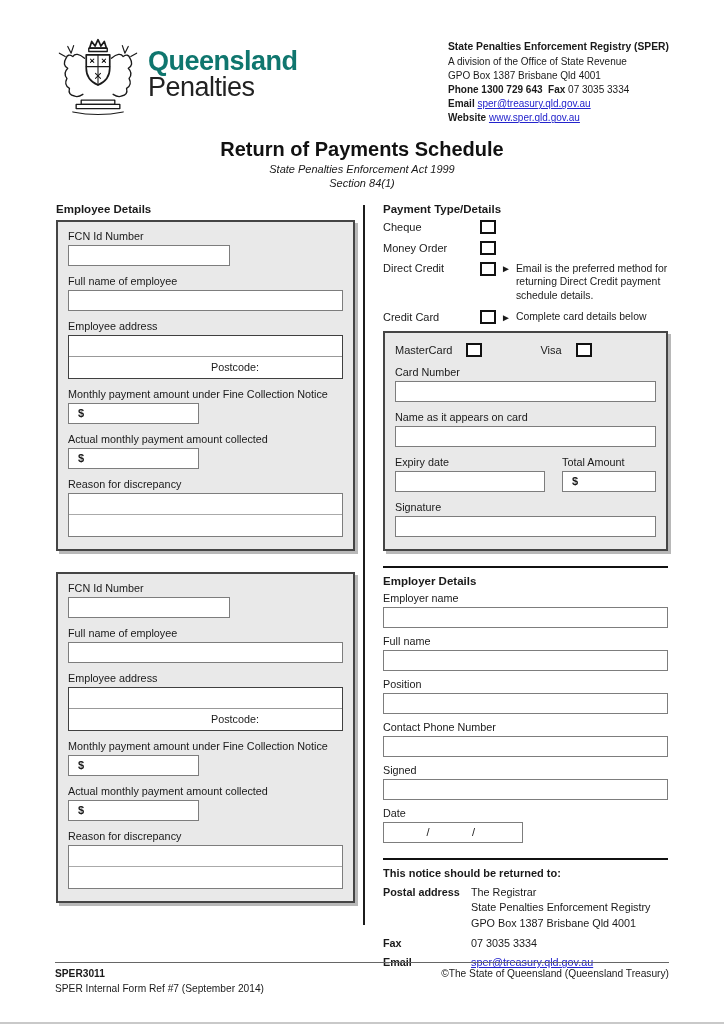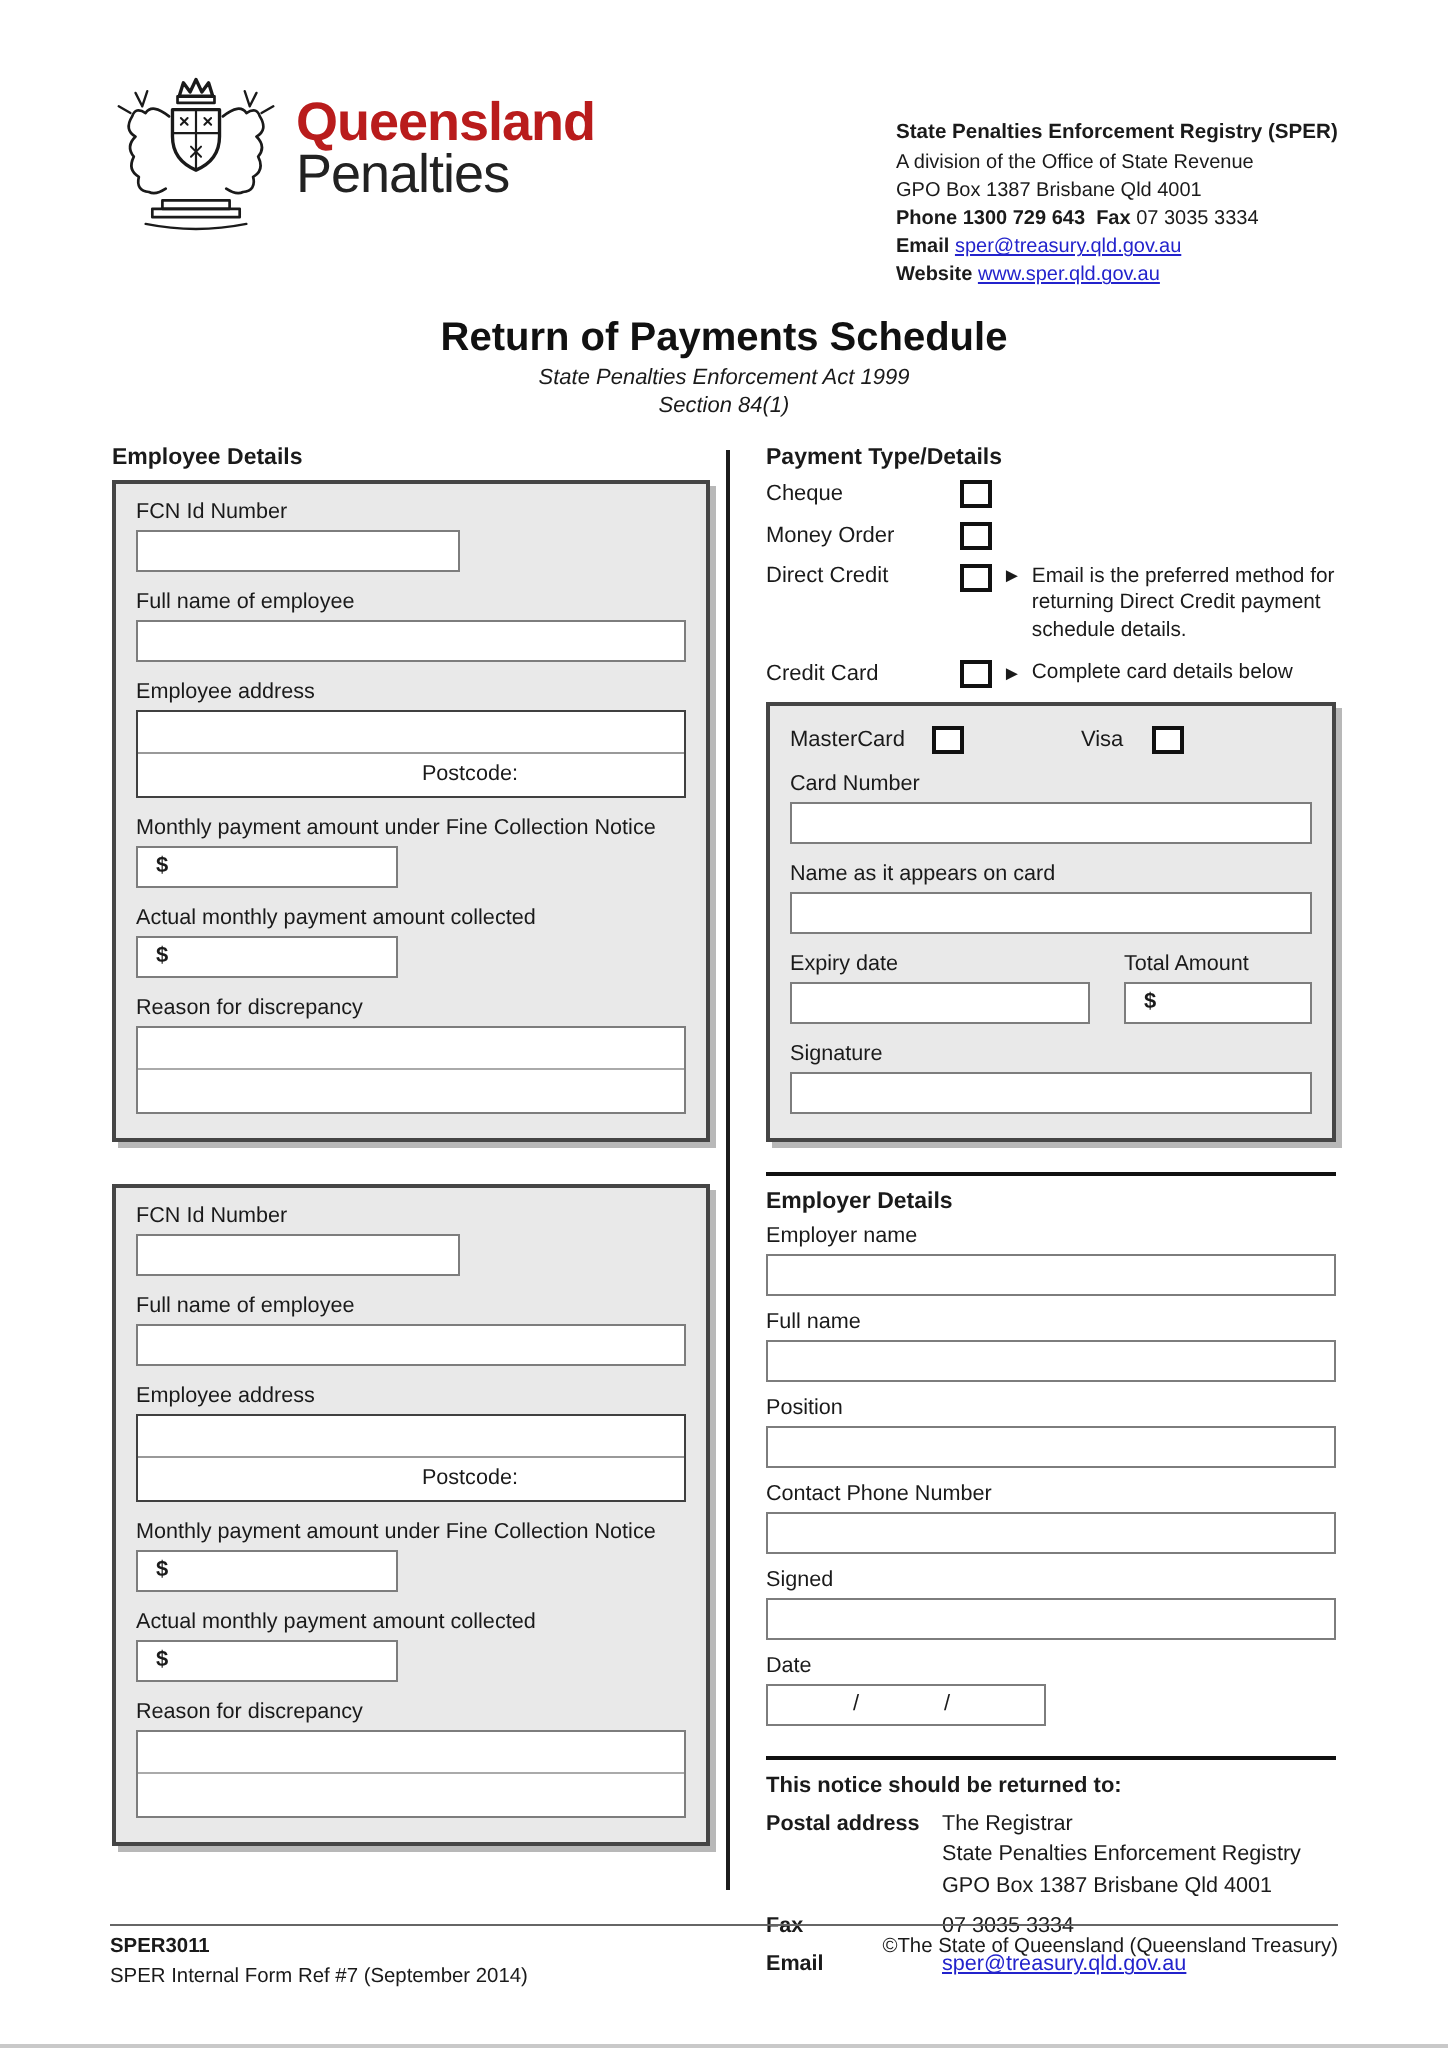--- a/index.html
+++ b/index.html
@@ -9,24 +9,24 @@
     font-family:"Liberation Sans", sans-serif; color:#1a1a1a;
     overflow:hidden;
   }
   .page { position:absolute; inset:0; background:#fff; border-bottom:2px solid #c9c9c9; }
 
   
   .header { display:flex; justify-content:space-between; padding:34px 54px 0 56px; }
   .logo-block { display:flex; align-items:flex-start; gap:8px; }
   .coat { width:84px; height:82px; }
   .logo-text { margin-top:14px; line-height:0.98; letter-spacing:-0.5px; }
-  .logo-qld { font-size:27px; font-weight:bold; color:#b91c1c; }
+  .logo-qld { font-size:27px; font-weight:bold; color:#0f766e; }
   .logo-gov { font-size:27px; font-weight:400; color:#222; }
 
-  .agency { width:222px; font-size:10px; line-height:1.42; padding-top:6px;margin-top:20px; }
+  .agency { width:222px; font-size:10px; line-height:1.42; padding-top:6px; }
   .agency .b { font-weight:bold; }
   .agency-name { font-weight:bold; font-size:10.3px; }
   a.lnk { color:#2323cc; text-decoration:underline; cursor:pointer; }
 
   
   .title-block { text-align:center; margin-top:12px; }
   .title-main { font-size:20px; font-weight:bold; color:#111; }
   .title-sub { font-size:11px; font-style:italic; margin-top:2px; }
 
   

